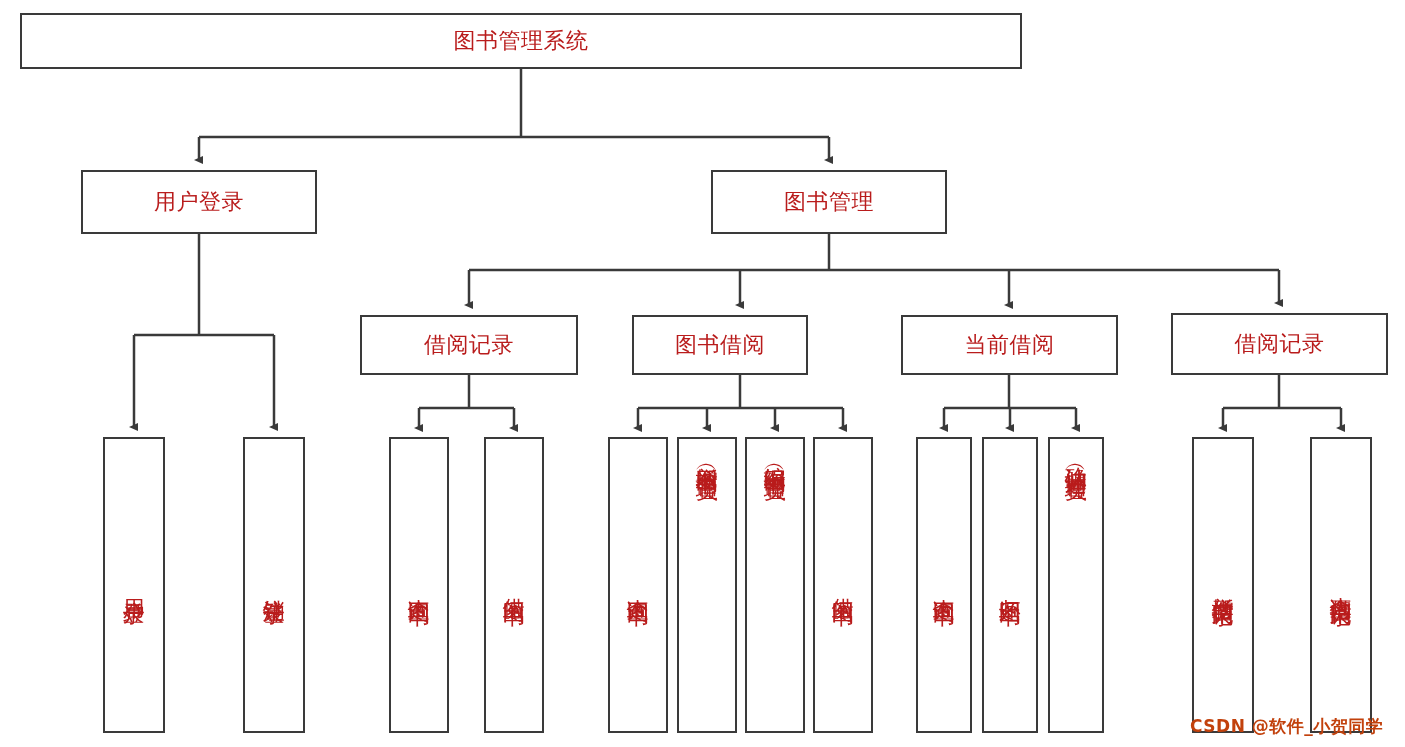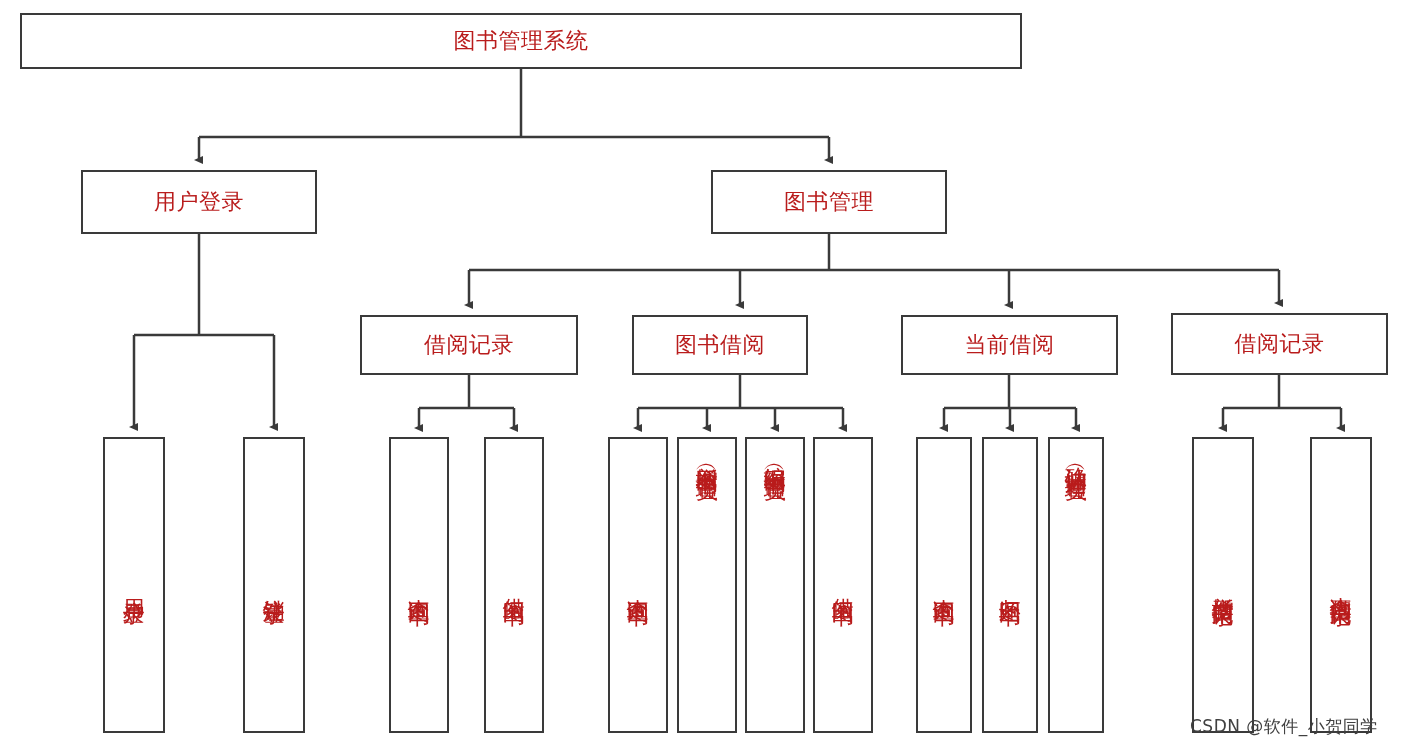--- a/index.html
+++ b/index.html
@@ -60,24 +60,25 @@
     letter-spacing: 2px;
     white-space: normal;
   }
   .node.leaf.centered {
     align-items: center;
     padding-top: 0;
   }
   .watermark {
     position: absolute;
     font-size: 17px;
-    color: #404040;
+    color: #c2410c;
     letter-spacing: 0.5px;
     white-space: nowrap;
     pointer-events: none;
+    font-weight: bold;
   }
 </style>
 </head>
 <body>
 
 <div id="diagram-root">
 
   <svg class="edges" viewBox="0 0 1405 747">
     <defs>
       <marker id="arrow" markerWidth="10" markerHeight="10" refX="5" refY="5" orient="auto" markerUnits="userSpaceOnUse">

